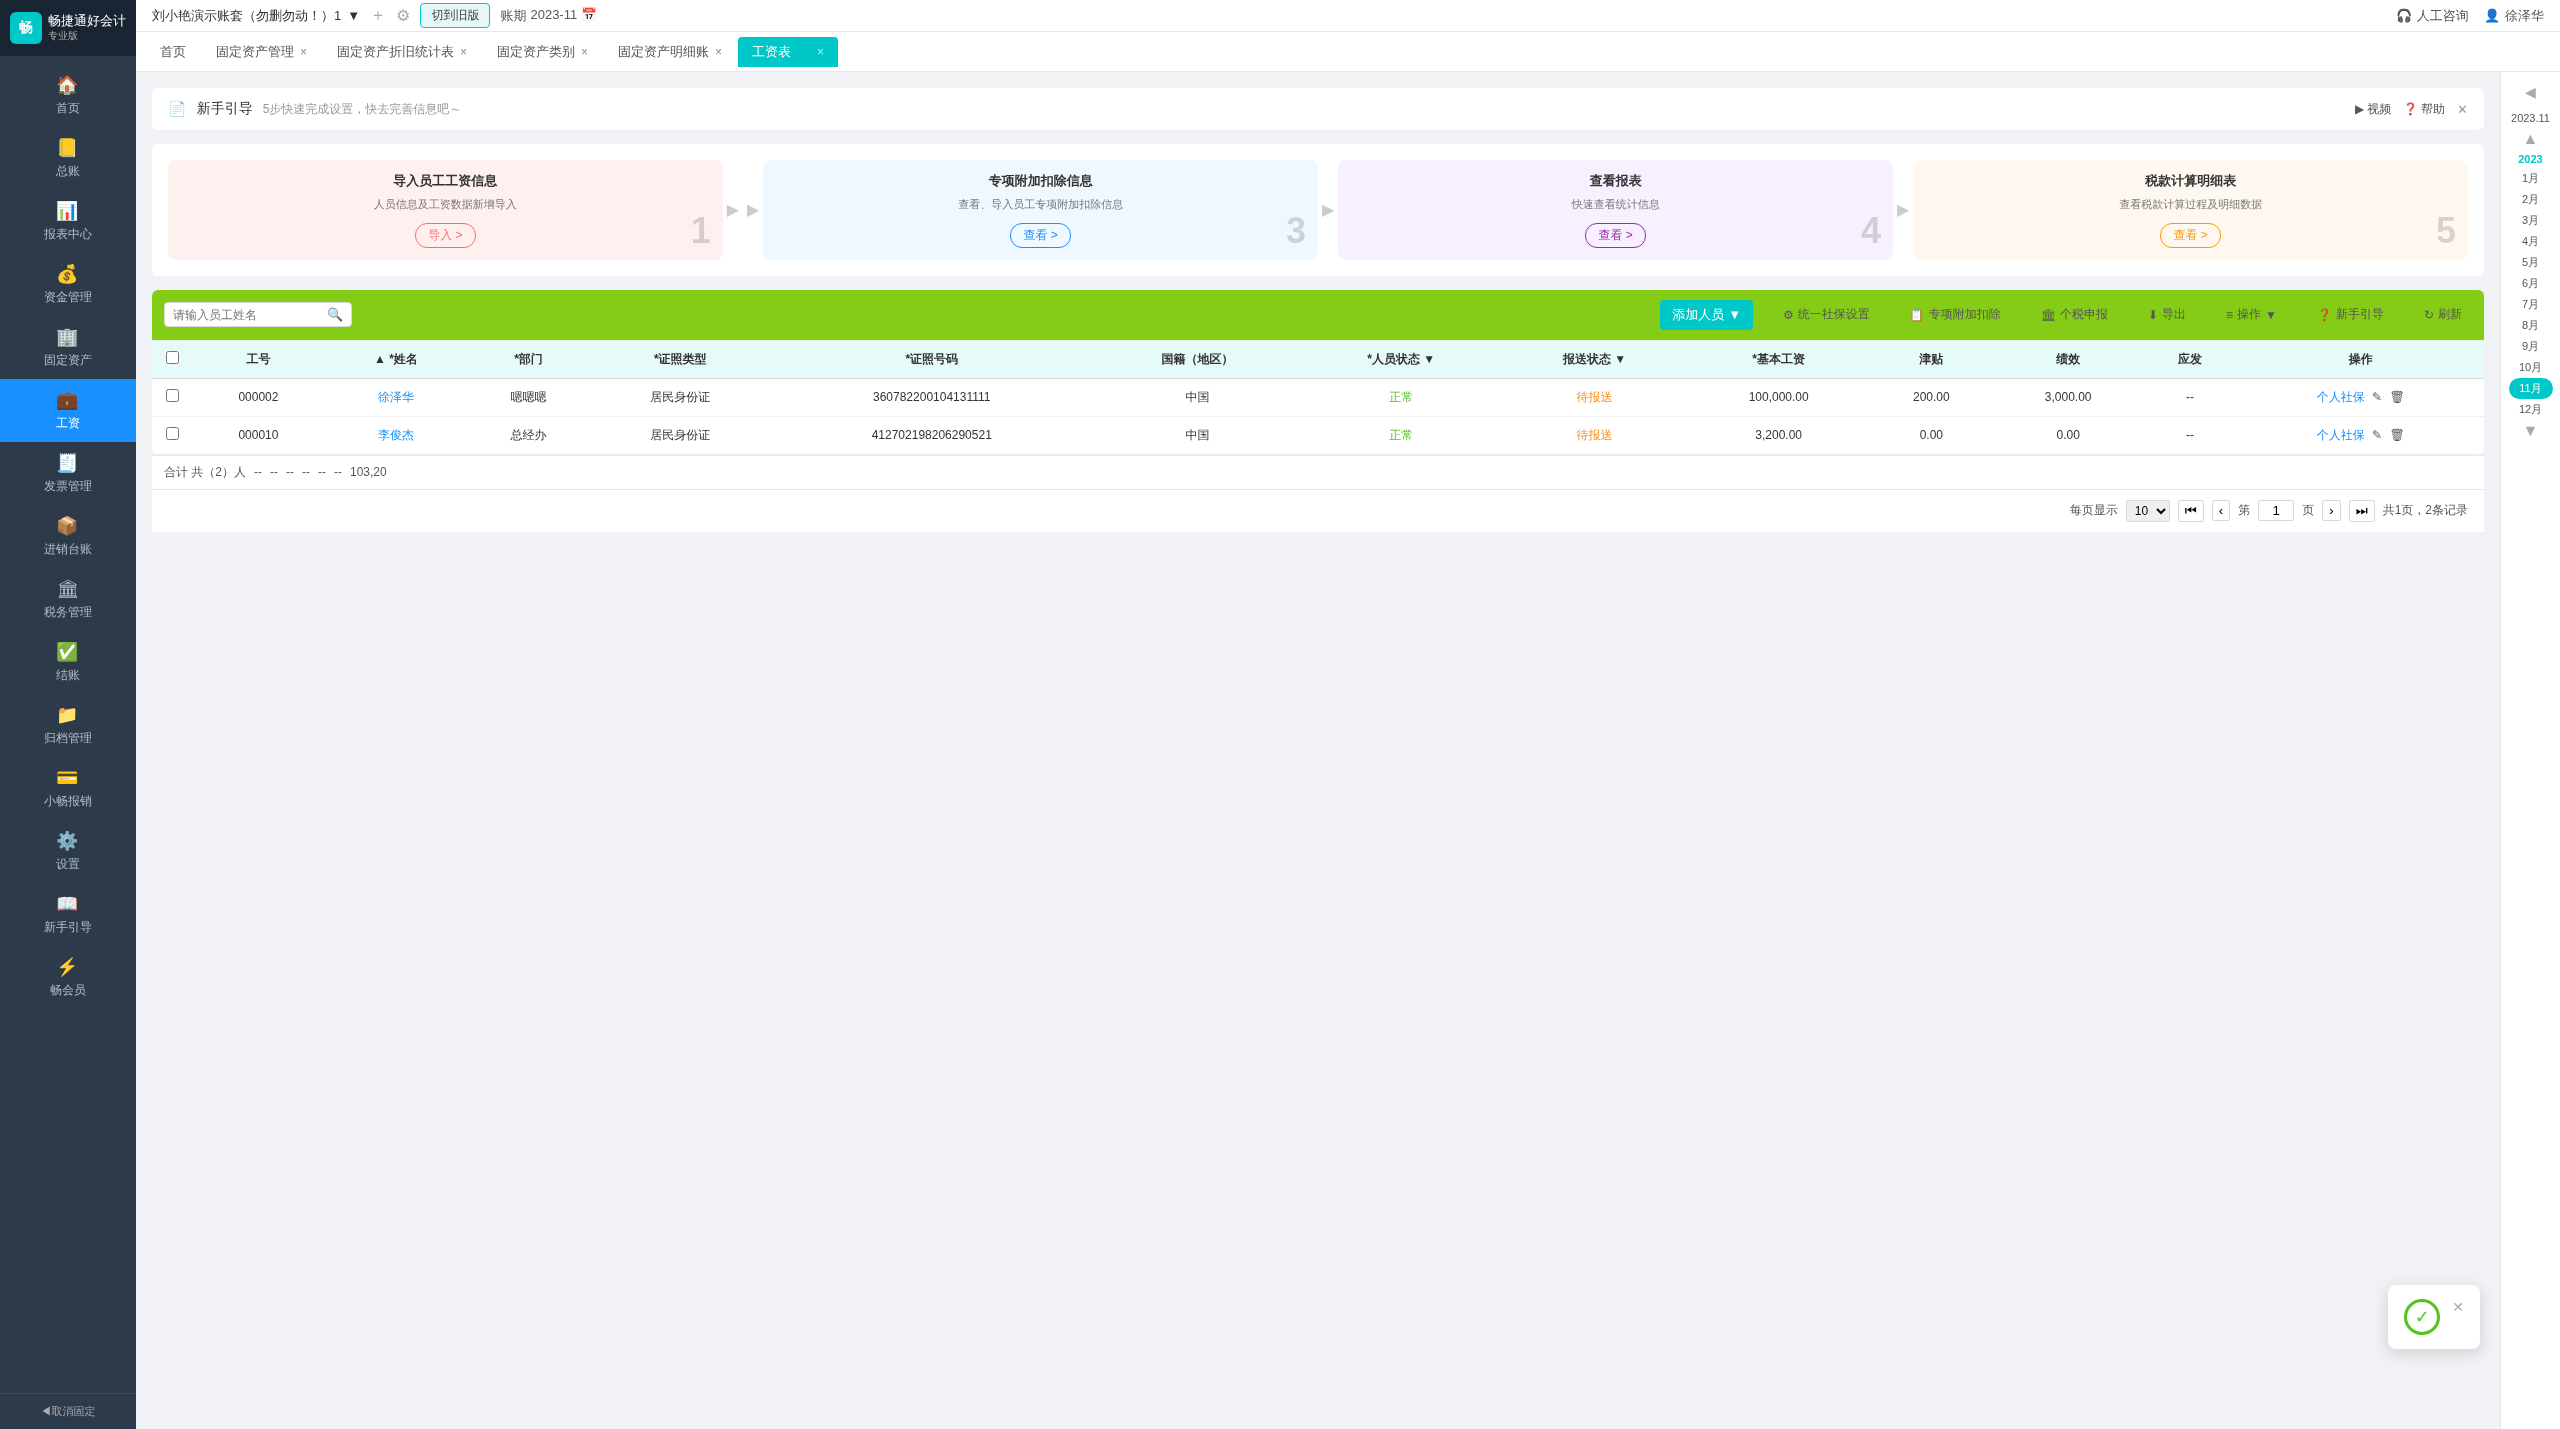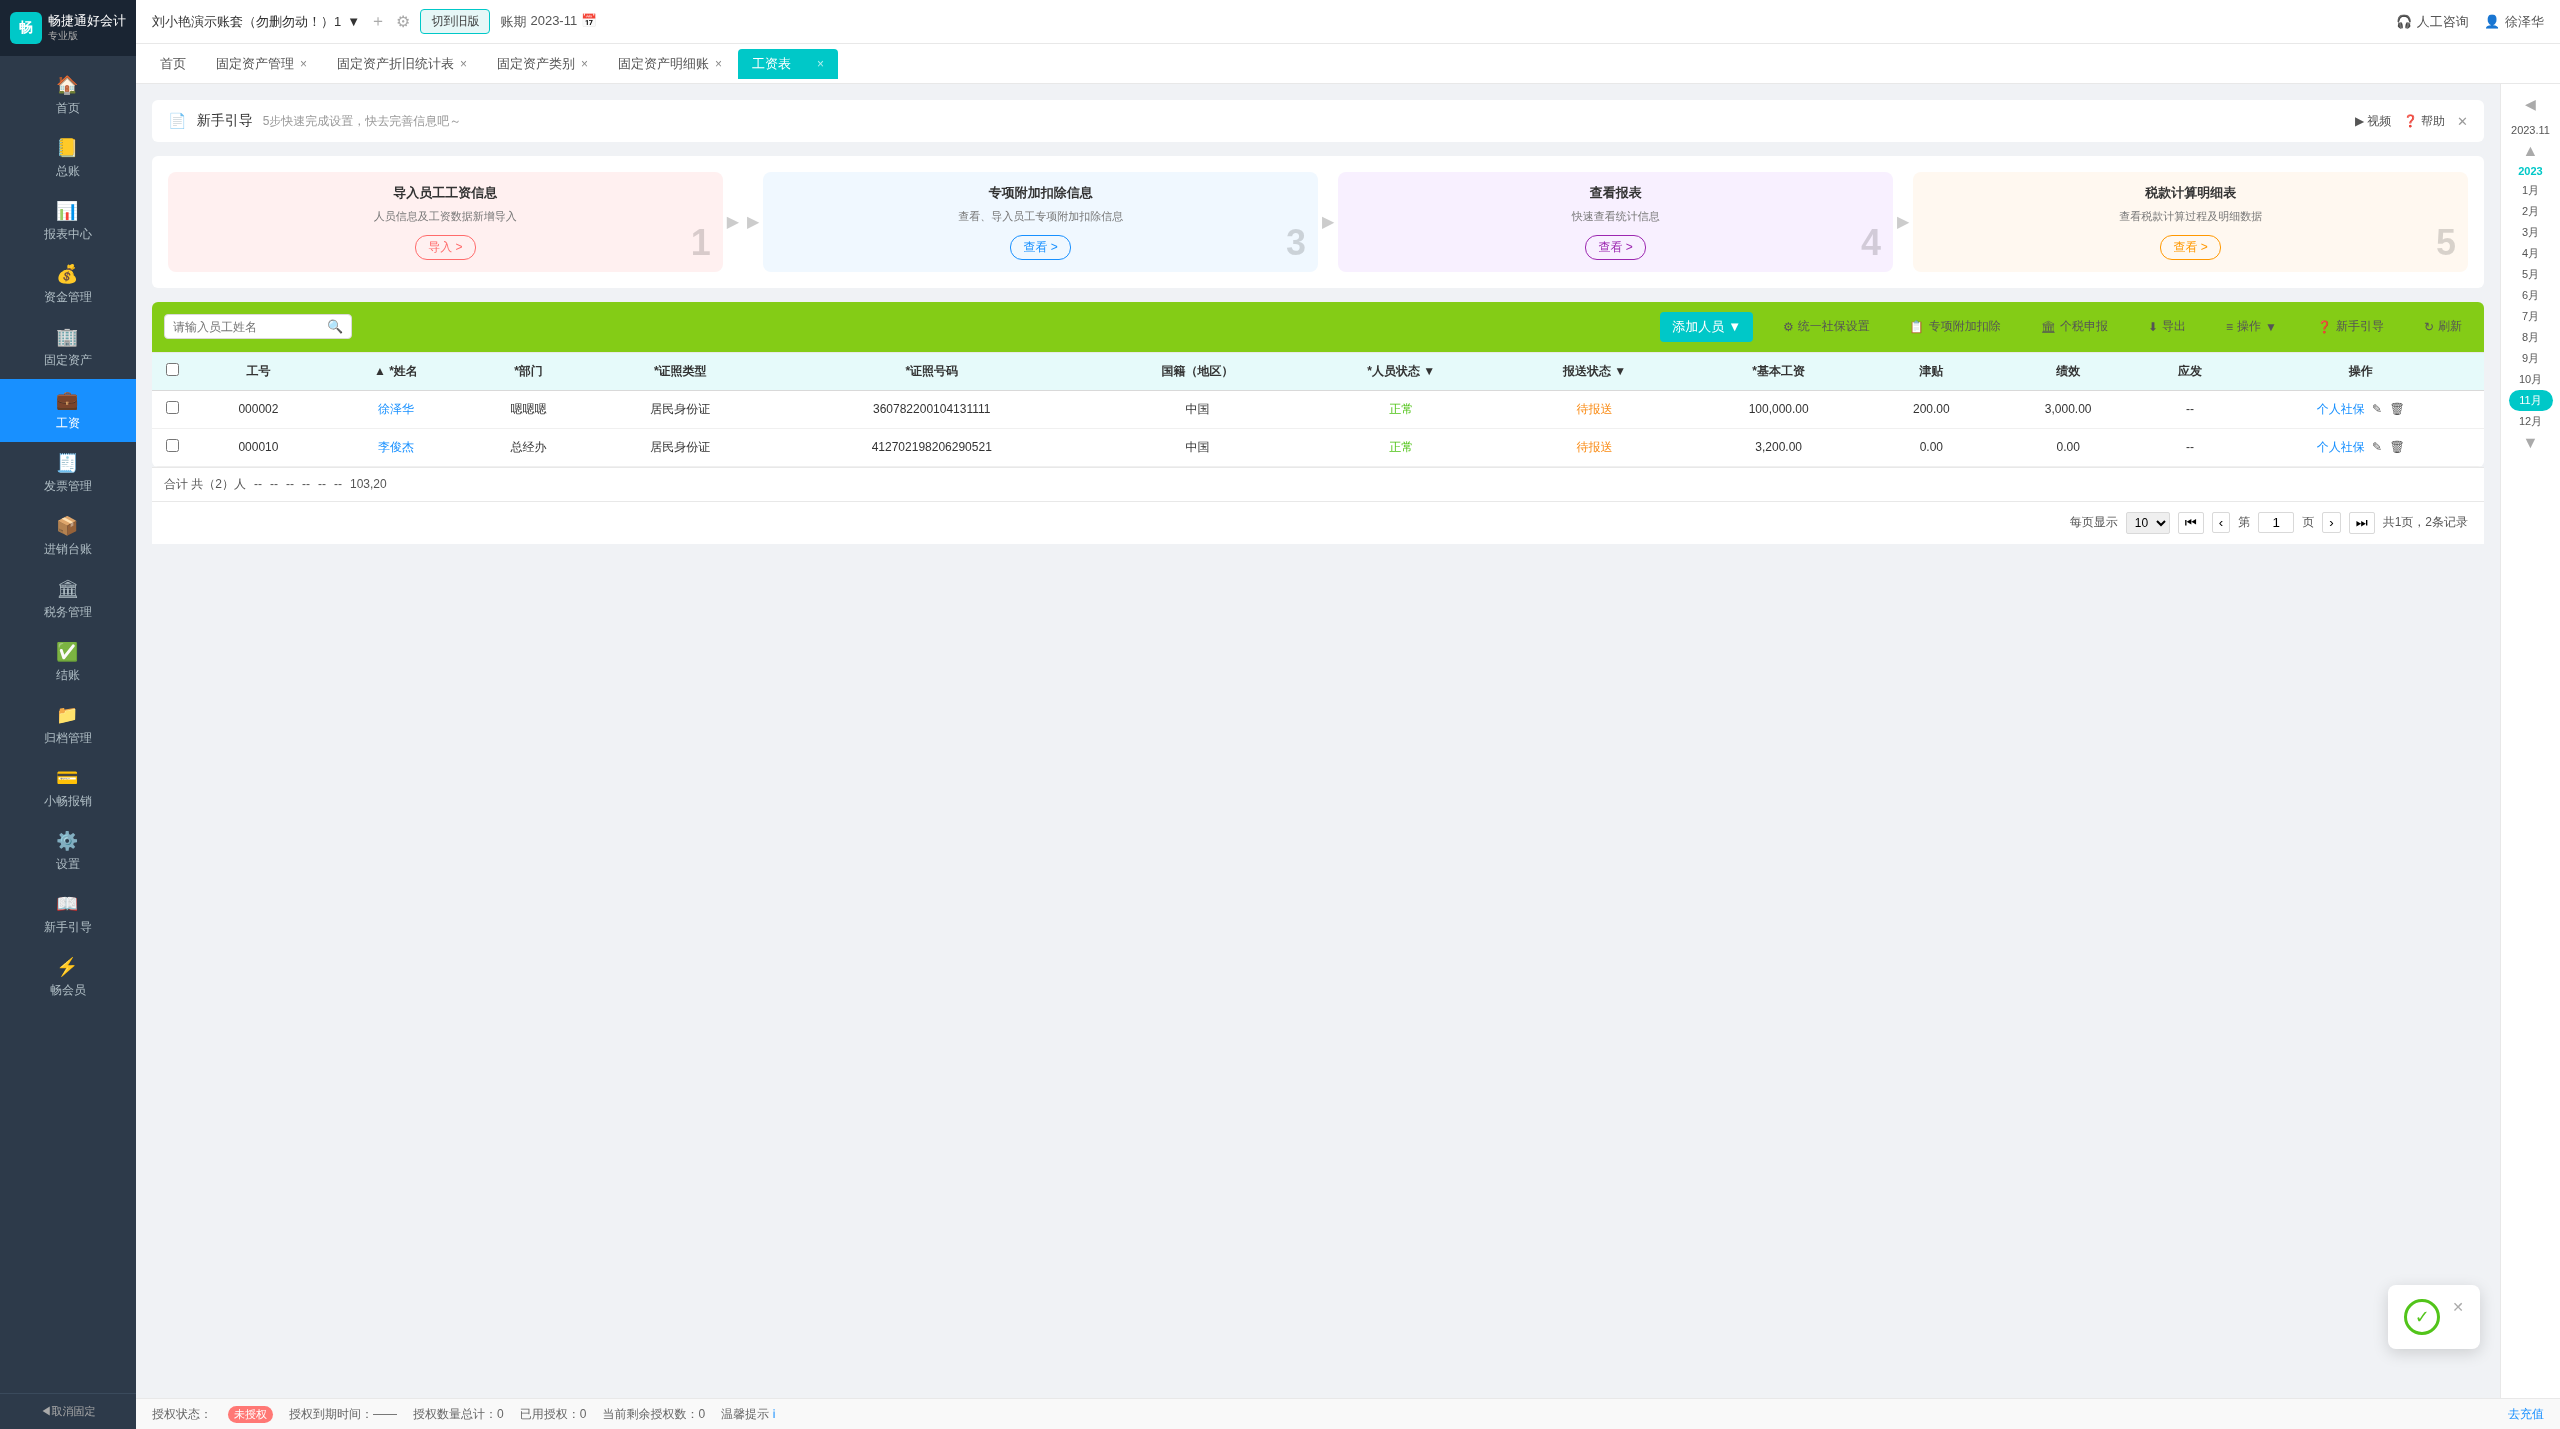--- a/index.html
+++ b/index.html
@@ -49,21 +49,21 @@
     .main-area {
       flex: 1;
       display: flex;
       flex-direction: column;
       overflow: hidden;
     }
 
     
     .topbar {
       background: white;
-      height: 44px;
+      height: 32px;
       display: flex;
       align-items: center;
       padding: 0 16px;
       gap: 10px;
       border-bottom: 1px solid #e8e8e8;
       flex-shrink: 0;
     }
     .topbar-account {
       display: flex; align-items: center; gap: 6px;
       font-size: 13px; color: #333;
@@ -703,31 +703,18 @@
           <div class="cal-month">8月</div>
           <div class="cal-month">9月</div>
           <div class="cal-month">10月</div>
           <div class="cal-month active">11月</div>
           <div class="cal-month">12月</div>
         </div>
       <div class="cal-scroll-down">▼</div>
     </div>
   </div>
 
-  <div class="status-bar">
-    <span>授权状态：</span>
-    <span class="status-tag">未授权</span>
-    <span>授权到期时间：——</span>
-    <span>授权数量总计：0</span>
-    <span>已用授权：0</span>
-    <span>当前剩余授权数：0</span>
-    <span>
-      <span>温馨提示</span>
-      <span style="color:#1890ff; cursor:pointer;">ℹ</span>
-    </span>
-    <span class="status-link">去充值</span>
-  </div>
 </div>
 
 <div class="toast">
   <div class="toast-icon">✓</div>
   <span class="toast-close">✕</span>
 </div>
 
 </body></html>

